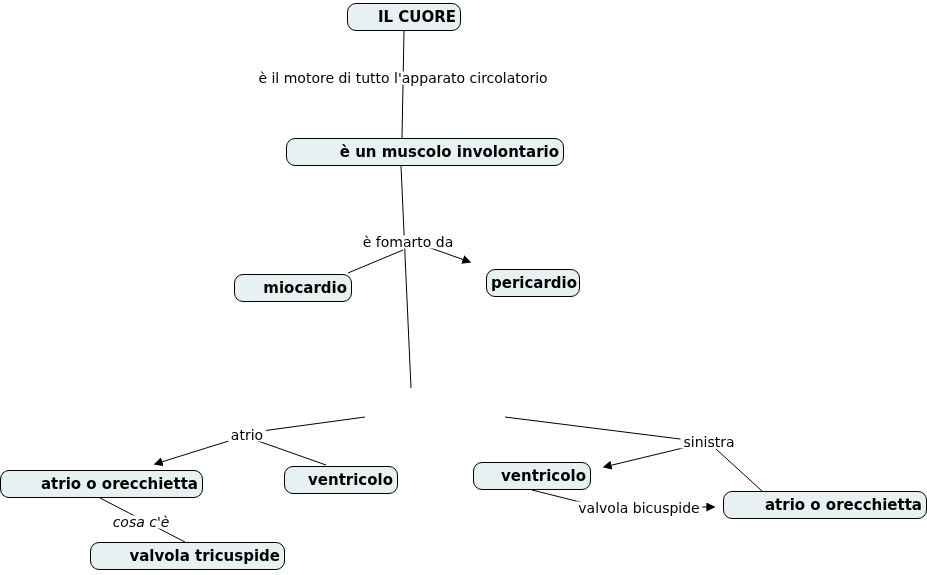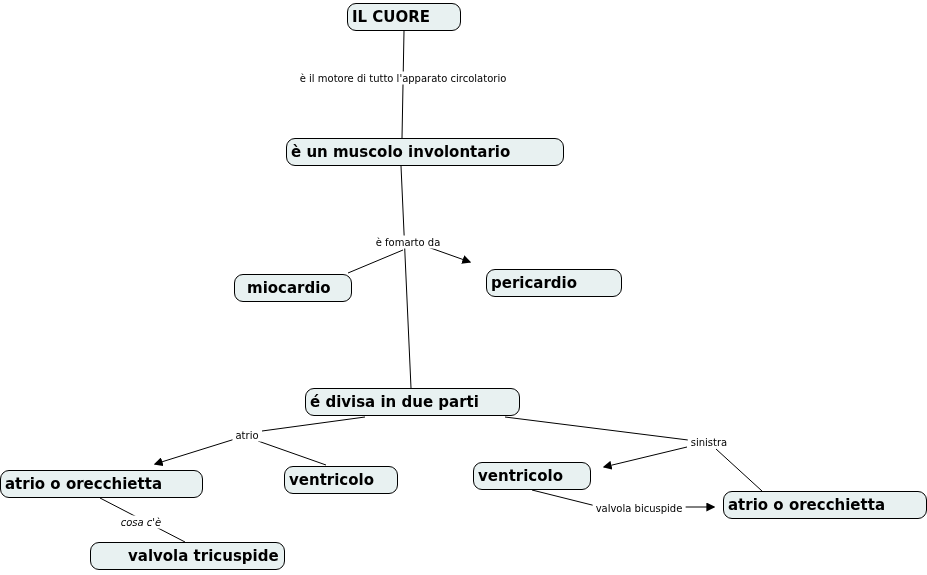--- a/index.html
+++ b/index.html
@@ -25,30 +25,30 @@
     position: absolute;
     box-sizing: border-box;
     background: #e8f1f1;
     border: 1px solid #000000;
     border-radius: 9px;
     color: #000000;
     font-weight: bold;
     font-size: 15px;
     line-height: 18px;
     padding: 4px 4px;
-    text-align: left;
+    text-align: right;
     white-space: nowrap;
     z-index: 3;
   }
   .edge-label {
     position: absolute;
     transform: translate(-50%, -50%);
     background: #ffffff;
     color: #000000;
-    font-size: 10px;
+    font-size: 14px;
     line-height: 13px;
     padding: 0 3px;
     white-space: nowrap;
     z-index: 2;
   }
 </style>
 </head>
 <body>
 
 <div class="canvas">
@@ -81,21 +81,20 @@
   <div class="edge-label" style="left:403px; top:78px;">è il motore di tutto l'apparato circolatorio</div>
   <div class="edge-label" style="left:408px; top:242px;">è fomarto da</div>
   <div class="edge-label" style="left:247px; top:435px;">atrio</div>
   <div class="edge-label" style="left:709px; top:442px;">sinistra</div>
   <div class="edge-label" style="left:141px; top:522px;font-style:italic;">cosa c'è</div>
   <div class="edge-label" style="left:639px; top:508px;">valvola bicuspide</div>
 
   <div class="node" style="left:347px; top:3px;  width:114px;">IL CUORE</div>
   <div class="node" style="left:262px; top:138px; width:278px;margin-left:24px;">è un muscolo involontario</div>
   <div class="node" style="left:234px; top:274px; width:118px;padding-left:12px;">miocardio</div>
-  <div class="node" style="left:486px; top:269px; width:136px;">pericardio</div>
-  <div class="node" style="left:305px; top:388px; width:215px;">é divisa in due parti</div>
+  <div class="node" style="left:486px; top:269px; width:94px;">pericardio</div>
   <div class="node" style="left:0px;   top:470px; width:203px;">atrio o orecchietta</div>
   <div class="node" style="left:284px; top:466px; width:114px;">ventricolo</div>
   <div class="node" style="left:473px; top:462px; width:118px;">ventricolo</div>
   <div class="node" style="left:723px; top:491px; width:204px;">atrio o orecchietta</div>
   <div class="node" style="left:90px;  top:542px; width:195px;padding-left:37px;">valvola tricuspide</div>
 
 </div>
 
 </body></html>

